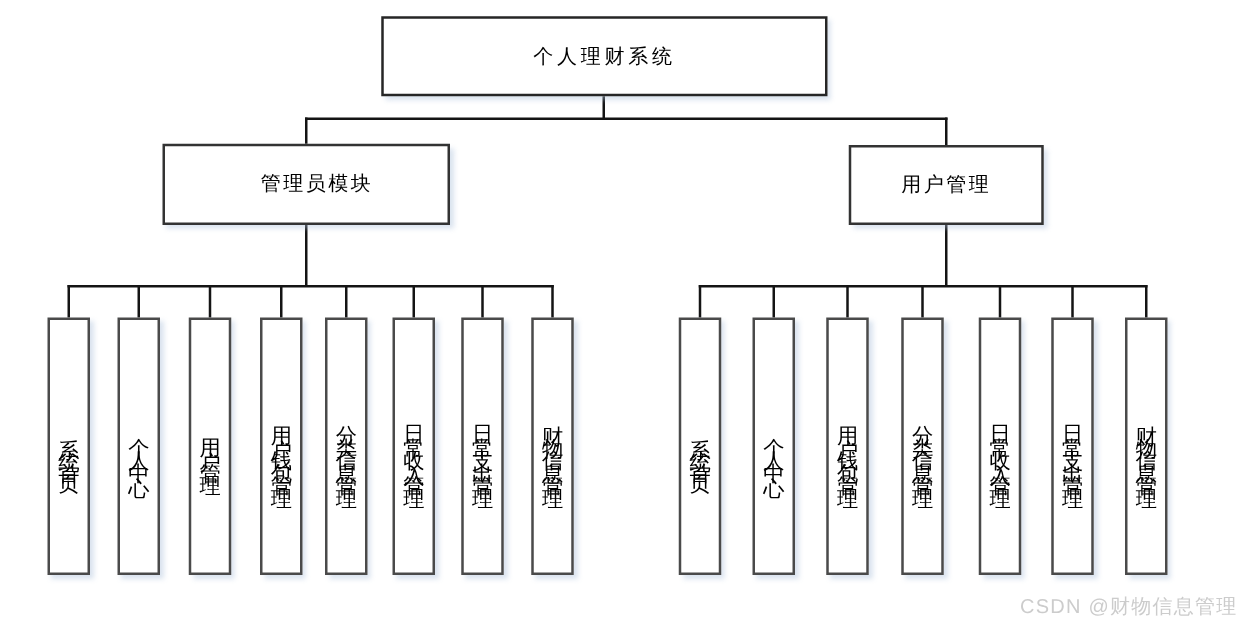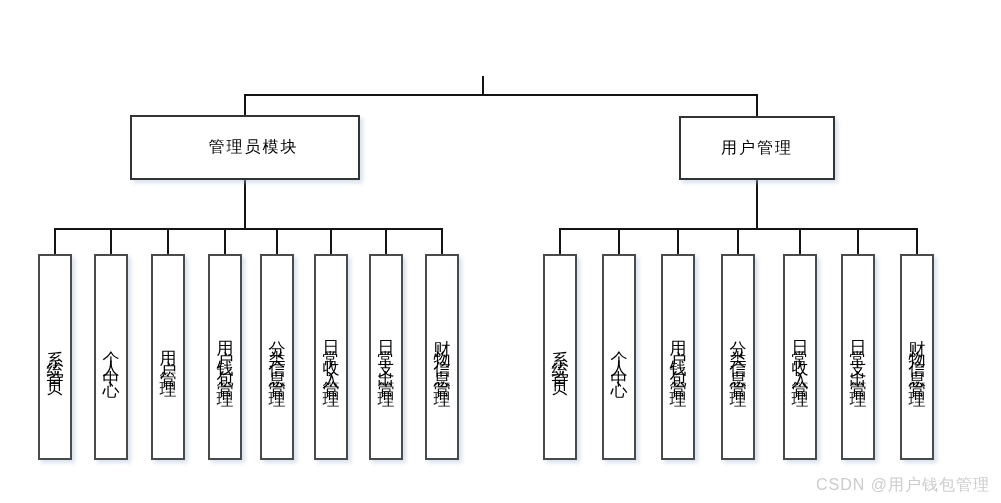--- a/index.html
+++ b/index.html
@@ -51,20 +51,21 @@
   <div class="vline" style="left:756px; top:179px; height:50px;"></div>
   <div class="hline" style="left:559px; top:228px; width:359px;"></div>
   <div class="vline" style="left:559px; top:228px; height:27px;"></div>
   <div class="vline" style="left:618px; top:228px; height:27px;"></div>
   <div class="vline" style="left:677px; top:228px; height:27px;"></div>
   <div class="vline" style="left:737px; top:228px; height:27px;"></div>
   <div class="vline" style="left:799px; top:228px; height:27px;"></div>
   <div class="vline" style="left:857px; top:228px; height:27px;"></div>
   <div class="vline" style="left:916px; top:228px; height:27px;"></div>
 
+  <div class="box root-box" style="left:305px; top:13px; width:357px; height:64px;">个人理财系统</div>
 
   <div class="box module-box" style="left:130px; top:115px; width:230px; height:65px;padding-left:17px;">管理员模块</div>
   <div class="box module-box" style="left:679px; top:116px; width:156px; height:64px;">用户管理</div>
 
   <div class="box leaf-box" style="left:38px;  top:254px; width:34px; height:206px;">系统首页</div>
   <div class="box leaf-box" style="left:94px;  top:254px; width:34px; height:206px;">个人中心</div>
   <div class="box leaf-box" style="left:151px; top:254px; width:34px; height:206px;">用户管理</div>
   <div class="box leaf-box" style="left:208px; top:254px; width:34px; height:206px;">用户钱包管理</div>
   <div class="box leaf-box" style="left:260px; top:254px; width:34px; height:206px;">分类信息管理</div>
   <div class="box leaf-box" style="left:314px; top:254px; width:34px; height:206px;">日常收入管理</div>
@@ -72,15 +73,15 @@
   <div class="box leaf-box" style="left:425px; top:254px; width:34px; height:206px;">财物信息管理</div>
 
   <div class="box leaf-box" style="left:543px; top:254px; width:34px; height:206px;">系统首页</div>
   <div class="box leaf-box" style="left:602px; top:254px; width:34px; height:206px;">个人中心</div>
   <div class="box leaf-box" style="left:661px; top:254px; width:34px; height:206px;">用户钱包管理</div>
   <div class="box leaf-box" style="left:721px; top:254px; width:34px; height:206px;">分类信息管理</div>
   <div class="box leaf-box" style="left:783px; top:254px; width:34px; height:206px;">日常收入管理</div>
   <div class="box leaf-box" style="left:841px; top:254px; width:34px; height:206px;">日常支出管理</div>
   <div class="box leaf-box" style="left:900px; top:254px; width:34px; height:206px;">财物信息管理</div>
 
-  <div class="watermark">CSDN @用户钱包管理</div>
+  <div class="watermark">CSDN @财物信息管理</div>
 
 </div>
 
 </body></html>

